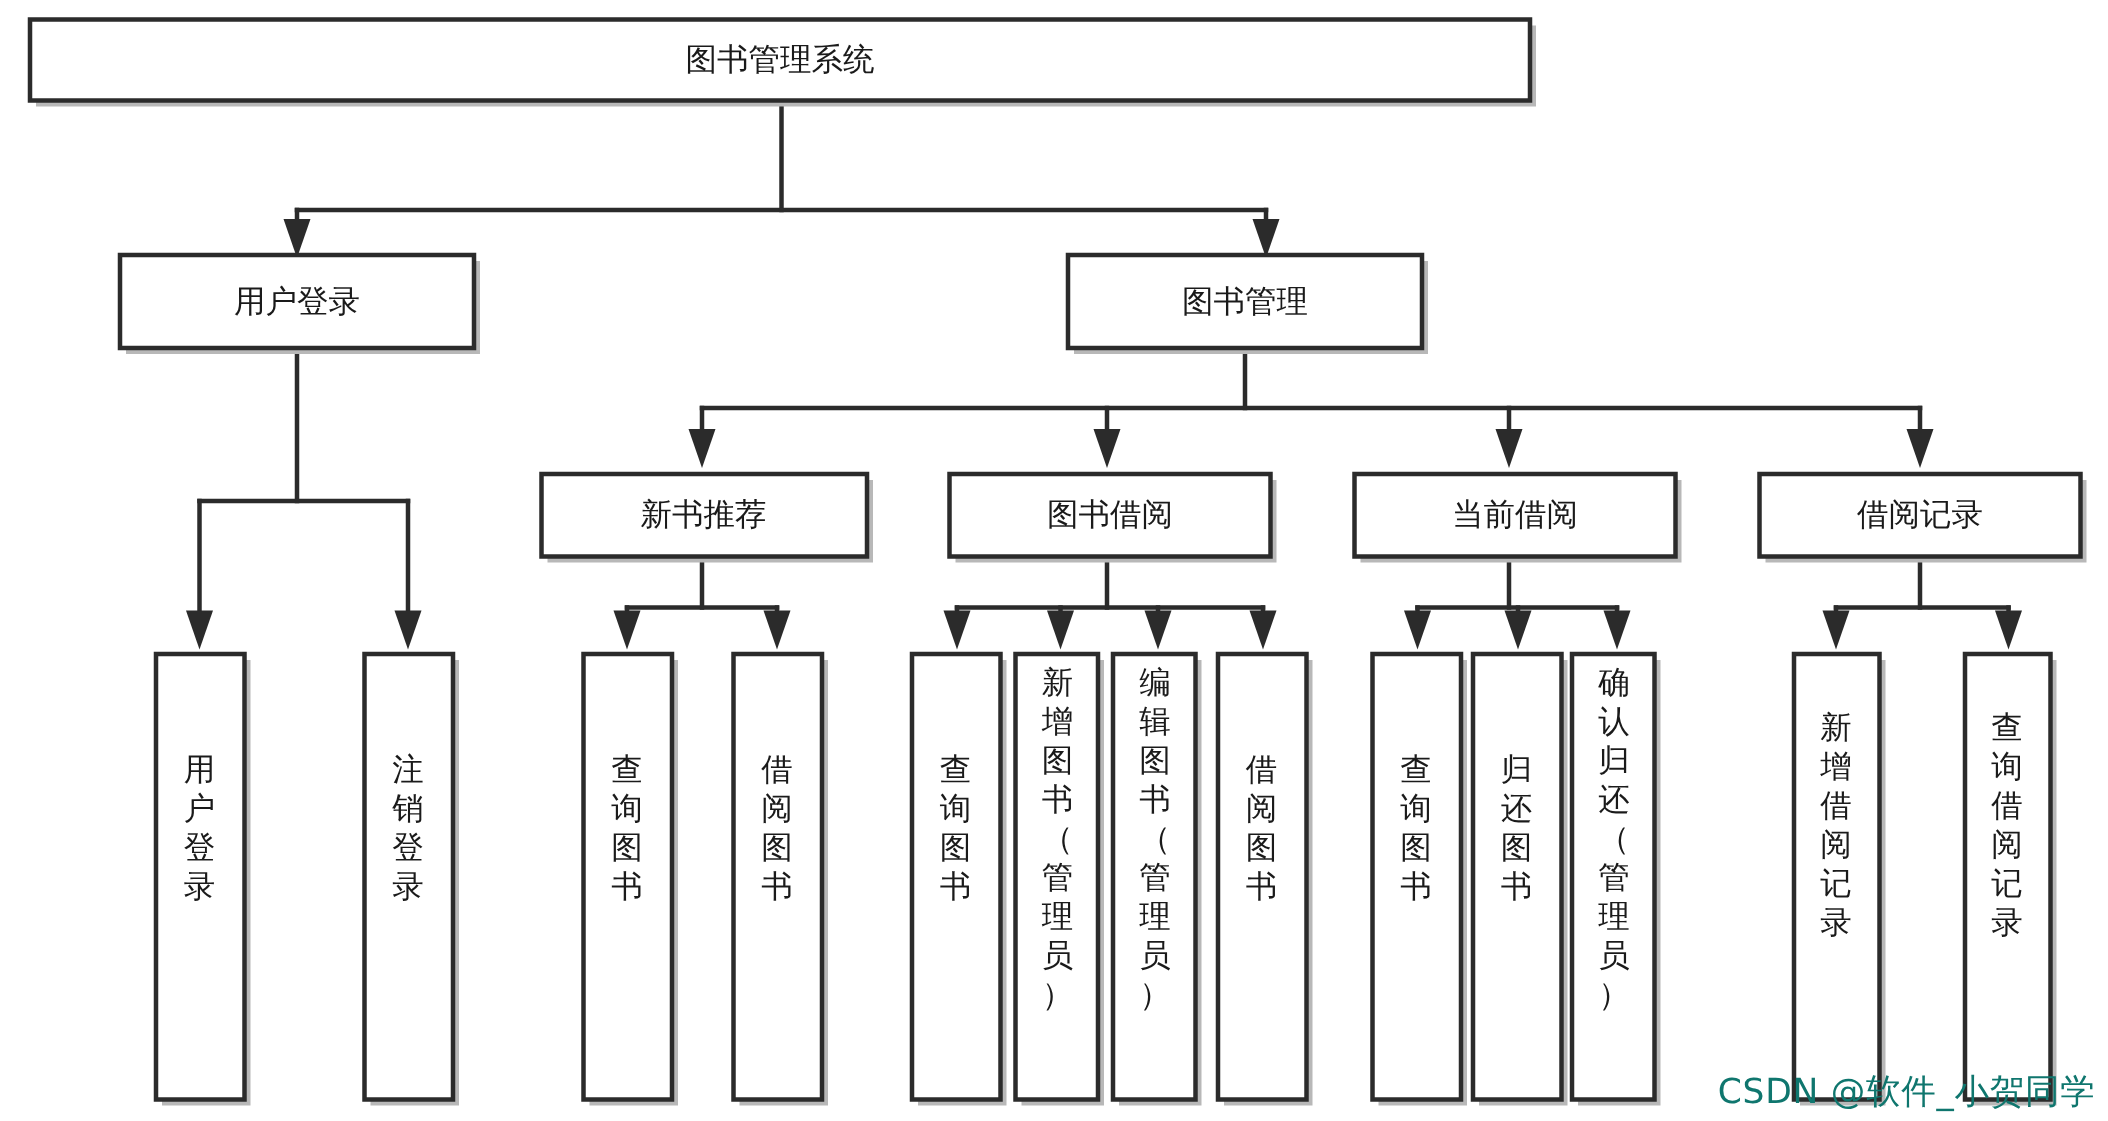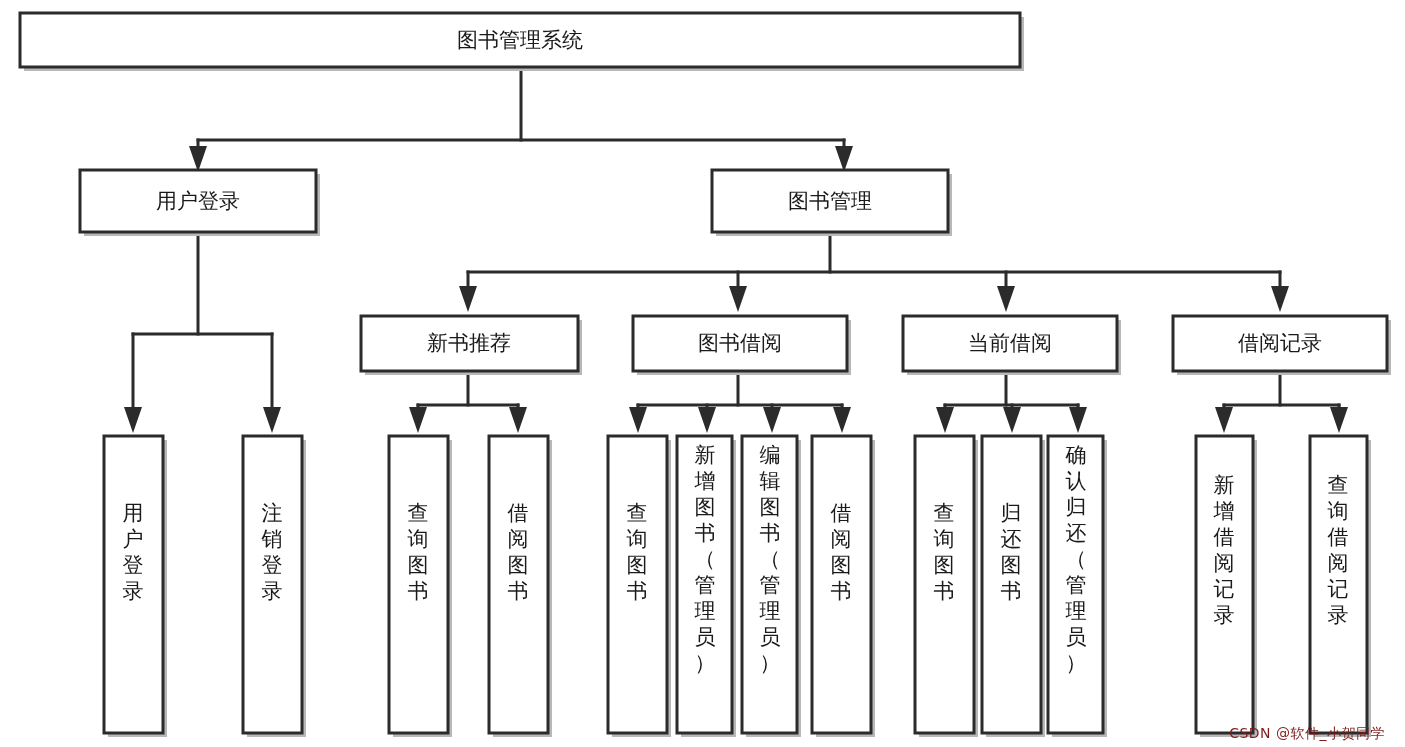--- a/index.html
+++ b/index.html
@@ -53,25 +53,25 @@
     dominant-baseline: middle;
   }
   .node-label-v {
     fill: #1a1a1a;
     font-family: "DejaVu Sans", "Liberation Sans", sans-serif;
     font-size: 21px;
     text-anchor: middle;
   }
   .watermark {
     position: absolute;
-    right: 20px;
+    right: 8px;
     bottom: 4px;
     font-family: "DejaVu Sans", "Liberation Sans", sans-serif;
-    font-size: 14px;
-    color: #7f1d1d;
+    font-size: 23px;
+    color: #0f766e;
     letter-spacing: 0.5px;
     white-space: nowrap;
     pointer-events: none;
   }
 </style>
 </head>
 <body>
 
 <div id="diagram-root">
   <svg class="flow" viewBox="0 0 1405 747" xmlns="http://www.w3.org/2000/svg">

